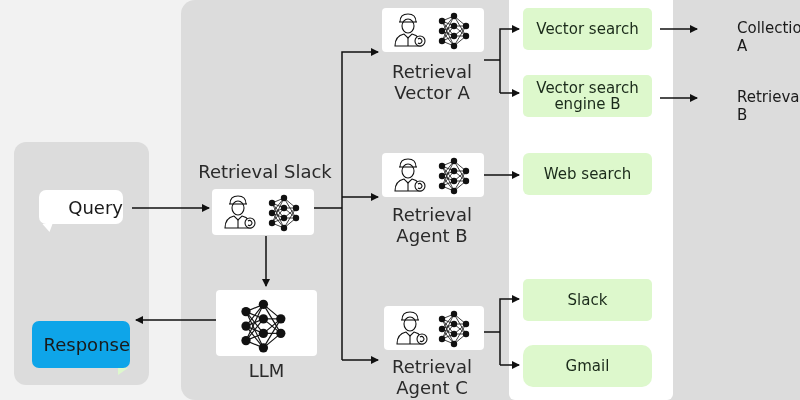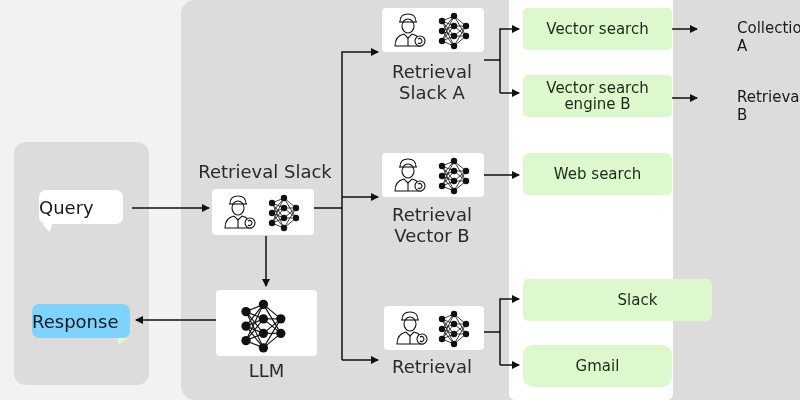--- a/index.html
+++ b/index.html
@@ -7,32 +7,32 @@
       width: 800px; height: 400px; position: relative; overflow: hidden;
       background: #f2f2f2;
       font-family: "DejaVu Sans", "Liberation Sans", sans-serif;
       color: #1a1a1a;
     }
     .panel { position: absolute; background: #dcdcdc; }
     #panel-left { left: 14px; top: 142px; width: 135px; height: 243px; border-radius: 12px; }
     #panel-main { left: 181px; top: 0; width: 619px; height: 400px; border-radius: 14px 0 0 14px; }
     #panel-tools { left: 509px; top: 0; width: 164px; height: 400px; background: #ffffff; border-radius: 0 0 6px 6px; }
 
-    .bubble { position: absolute; border-radius: 7px; font-size: 18px; display:flex; align-items:center; justify-content:flex-start; }
+    .bubble { position: absolute; border-radius: 7px; font-size: 18px; display:flex; align-items:center; justify-content:flex-end; }
     #query { left: 39px; top: 190px; width: 84px; height: 34px; background: #fff; }
     #query::after { content:""; position:absolute; left:2px; bottom:-8px; width:0; height:0;
       border-left: 10px solid transparent; border-top: 8px solid #fff; border-right: 0; transform: skewX(-20deg); }
-    #response { left: 32px; top: 304px; width: 98px; height: 34px; background: #7dd3fc; }
+    #response { left: 32px; top: 321px; width: 98px; height: 47px; background: #0ea5e9; }
     #response::after { content:""; position:absolute; right:2px; bottom:-7px; width:0; height:0;
       border-right: 10px solid transparent; border-top: 7px solid #ddf8cc; }
 
     .card { position: absolute; background: #fff; border-radius: 4px; }
     .label { position: absolute; text-align: center; font-size: 18px; line-height: 21px; color: #2a2a2a; }
 
-    .tool { position: absolute; left: 523px; width: 149px; background: #ddf8cc; border-radius: 5px;
+    .tool { position: absolute; left: 523px; width: 129px; background: #ddf8cc; border-radius: 5px;
       display:flex; align-items:center; justify-content:center; text-align:center;
       font-size: 15px; line-height: 16px; color:#1a2a1a; }
 
     .ext { position: absolute; font-size: 15px; color: #1a1a1a; margin-left: 37px; }
 
     svg.lines { position: absolute; left:0; top:0; }
   </style>
 </head>
 <body>
 
@@ -219,21 +219,21 @@
             <circle cx="12" cy="33" r="3.2"></circle>
             <circle cx="24" cy="13" r="3.2"></circle>
             <circle cx="24" cy="23" r="3.2"></circle>
           </g>
         </g>
       </g>
     </svg>
   </div>
 <div class="label" style="left:372px; top:61px; width:120px;">
   <div>Retrieval</div>
-  <div>Slack A</div>
+  <div>Vector A</div>
 </div>
 
 <div class="card agent-card" style="left:382px; top:153px; width:102px; height:44px;">
     <svg width="102" height="44" style="position: absolute; left: 0px; top: 0px;">
       <g transform="translate(12,5)">
         <g stroke="#111" stroke-width="1.1" fill="none">
     <path d="M6,9 q0,-8 8,-8 q8,0 8,8"></path>
     <path d="M5,9 h18"></path>
     <ellipse cx="14" cy="13" rx="6" ry="7"></ellipse>
     <path d="M1,33 q0,-10 9,-12 l4,4 l4,-4 q9,2 9,12 z"></path>
@@ -276,21 +276,21 @@
             <circle cx="12" cy="33" r="3.2"></circle>
             <circle cx="24" cy="13" r="3.2"></circle>
             <circle cx="24" cy="23" r="3.2"></circle>
           </g>
         </g>
       </g>
     </svg>
   </div>
 <div class="label" style="left:372px; top:204px; width:120px;">
   <div>Retrieval</div>
-  <div>Vector B</div>
+  <div>Agent B</div>
 </div>
 
 <div class="card agent-card" style="left:384px; top:306px; width:100px; height:44px;">
     <svg width="100" height="44" style="position: absolute; left: 0px; top: 0px;">
       <g transform="translate(12,5)">
         <g stroke="#111" stroke-width="1.1" fill="none">
     <path d="M6,9 q0,-8 8,-8 q8,0 8,8"></path>
     <path d="M5,9 h18"></path>
     <ellipse cx="14" cy="13" rx="6" ry="7"></ellipse>
     <path d="M1,33 q0,-10 9,-12 l4,4 l4,-4 q9,2 9,12 z"></path>
@@ -333,37 +333,38 @@
             <circle cx="12" cy="33" r="3.2"></circle>
             <circle cx="24" cy="13" r="3.2"></circle>
             <circle cx="24" cy="23" r="3.2"></circle>
           </g>
         </g>
       </g>
     </svg>
   </div>
 <div class="label" style="left:372px; top:356px; width:120px;">
   <div>Retrieval</div>
+  <div>Agent C</div>
 </div>
 
 <div class="tool" style="top:8px; height:42px;">
   <div>
     <div>Vector search</div>
   </div>
 </div>
 <div class="tool" style="top:75px; height:42px;">
   <div>
     <div>Vector search</div>
     <div>engine B</div>
   </div>
 </div>
 <div class="tool" style="top:153px; height:42px;border-radius:6px;">
   <span>Web search</span>
 </div>
-<div class="tool" style="top:279px; height:42px;padding-left:40px;">
+<div class="tool" style="top:279px; height:42px;">
   <span>Slack</span>
 </div>
 <div class="tool" style="top:345px; height:42px;border-radius:10px;">
   <span>Gmail</span>
 </div>
 
 <div class="ext" style="left:700px; top:19px;">Collection A</div>
 <div class="ext" style="left:700px; top:88px;">Retrieval B</div>
 
 </body></html>

